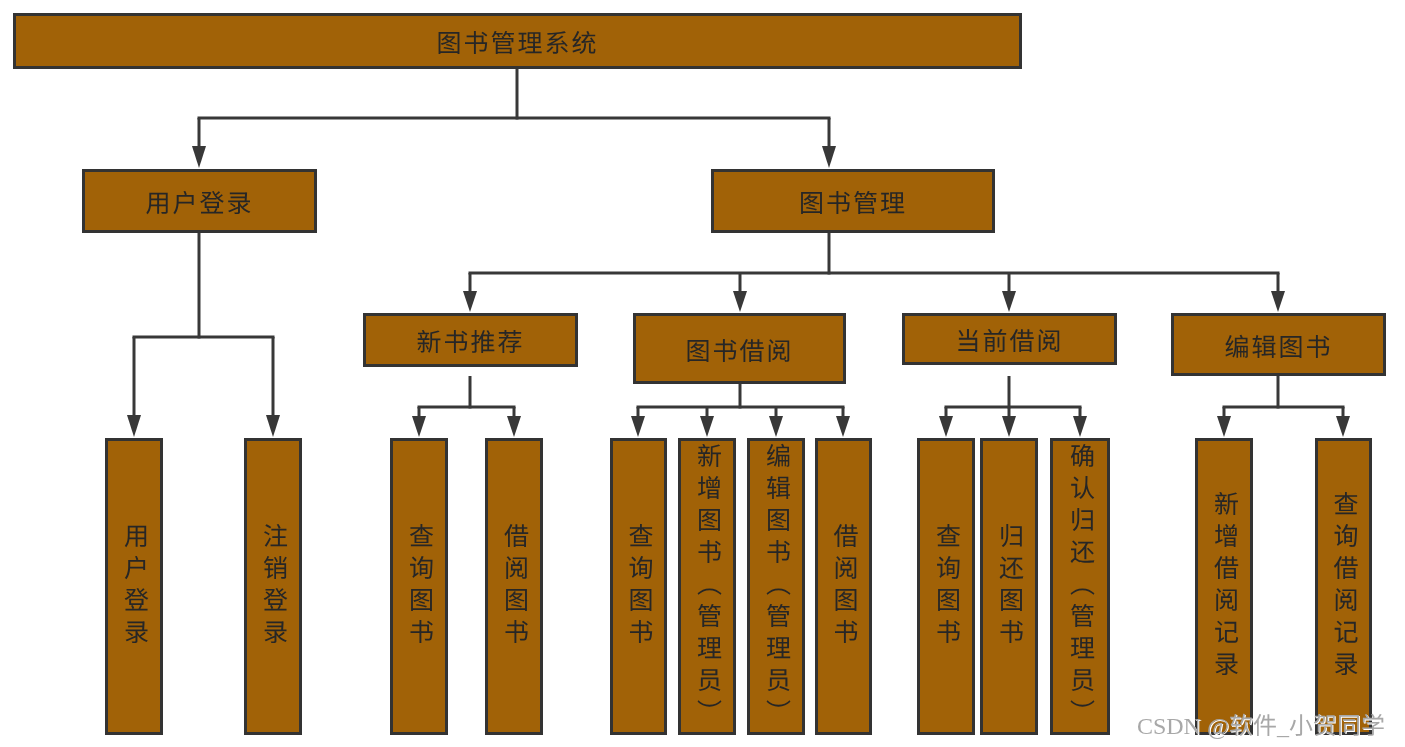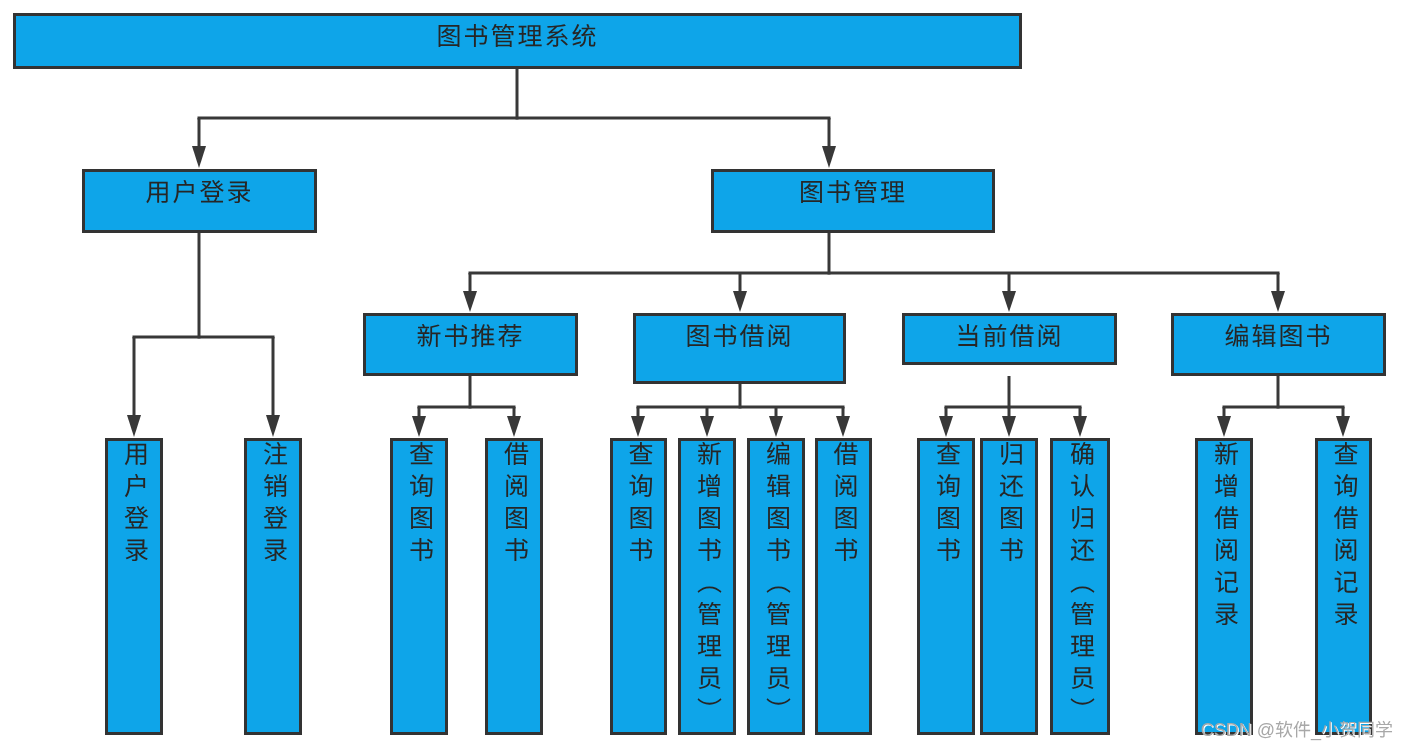--- a/index.html
+++ b/index.html
@@ -20,45 +20,46 @@
   .connectors{
     position:absolute;left:0;top:0;width:1405px;height:747px;
     pointer-events:none;
   }
   .connectors line{stroke:var(--line);stroke-width:3;}
   .connectors polygon{fill:var(--line);stroke:none;}
   .box{
     position:absolute;
     box-sizing:border-box;
     border:3px solid var(--border);
-    background:#0ea5e9;
-    display:flex;justify-content:center;
+    background:#a16207;
+    display:flex;align-items:center;justify-content:center;
     color:var(--text);
   }
   .box.h span{
     font-size:25px;
     letter-spacing:2px;
     white-space:nowrap;
   }
   .box.v span{
     writing-mode:vertical-rl;
     text-orientation:mixed;
     font-size:25px;
     letter-spacing:7px;
     line-height:1;
     white-space:nowrap;
   }
   .watermark{
     position:absolute;
-    right:12px;bottom:6px;
-    font-size:18px;
+    right:20px;bottom:6px;
+    font-size:24px;
     color:var(--wm);
     text-shadow:1px 1px 0 #ffffff;
     white-space:nowrap;
     z-index:5;
+    font-family:Liberation Serif, serif;
   }
 </style>
 </head>
 <body>
 
 <div class="stage">
 
   <svg class="connectors" viewBox="0 0 1405 747" xmlns="http://www.w3.org/2000/svg">
 
     <line x1="517" y1="69" x2="517" y2="119.5"></line>
@@ -125,21 +126,21 @@
     <span>图书管理系统</span>
   </div>
 
   <div class="box h" style="left:82px;top:169px;width:235px;height:64px">
     <span>用户登录</span>
   </div>
   <div class="box h" style="left:711px;top:169px;width:284px;height:64px">
     <span>图书管理</span>
   </div>
 
-  <div class="box h" style="left:363px;top:313px;width:215px;height:63px">
+  <div class="box h" style="left:363px;top:313px;width:215px;height:54px">
     <span>新书推荐</span>
   </div>
   <div class="box h" style="left:633px;top:313px;width:213px;height:71px">
     <span>图书借阅</span>
   </div>
   <div class="box h" style="left:902px;top:313px;width:215px;height:52px">
     <span>当前借阅</span>
   </div>
   <div class="box h" style="left:1171px;top:313px;width:215px;height:63px">
     <span>编辑图书</span>

